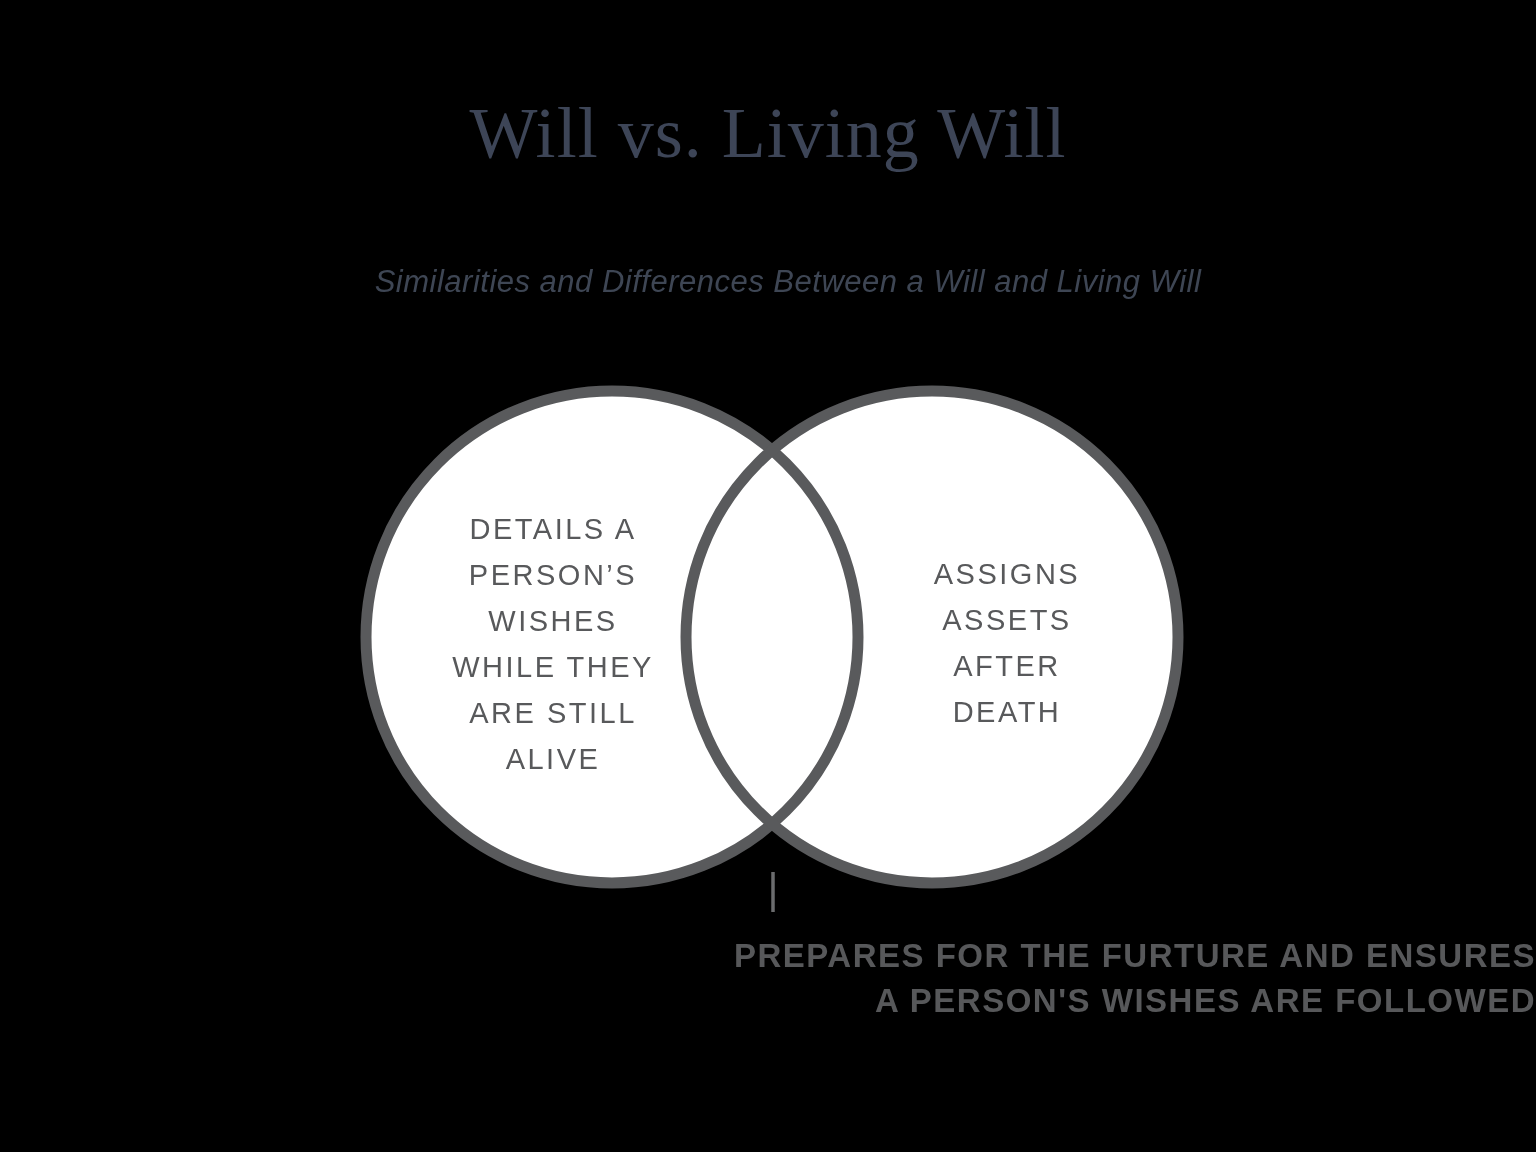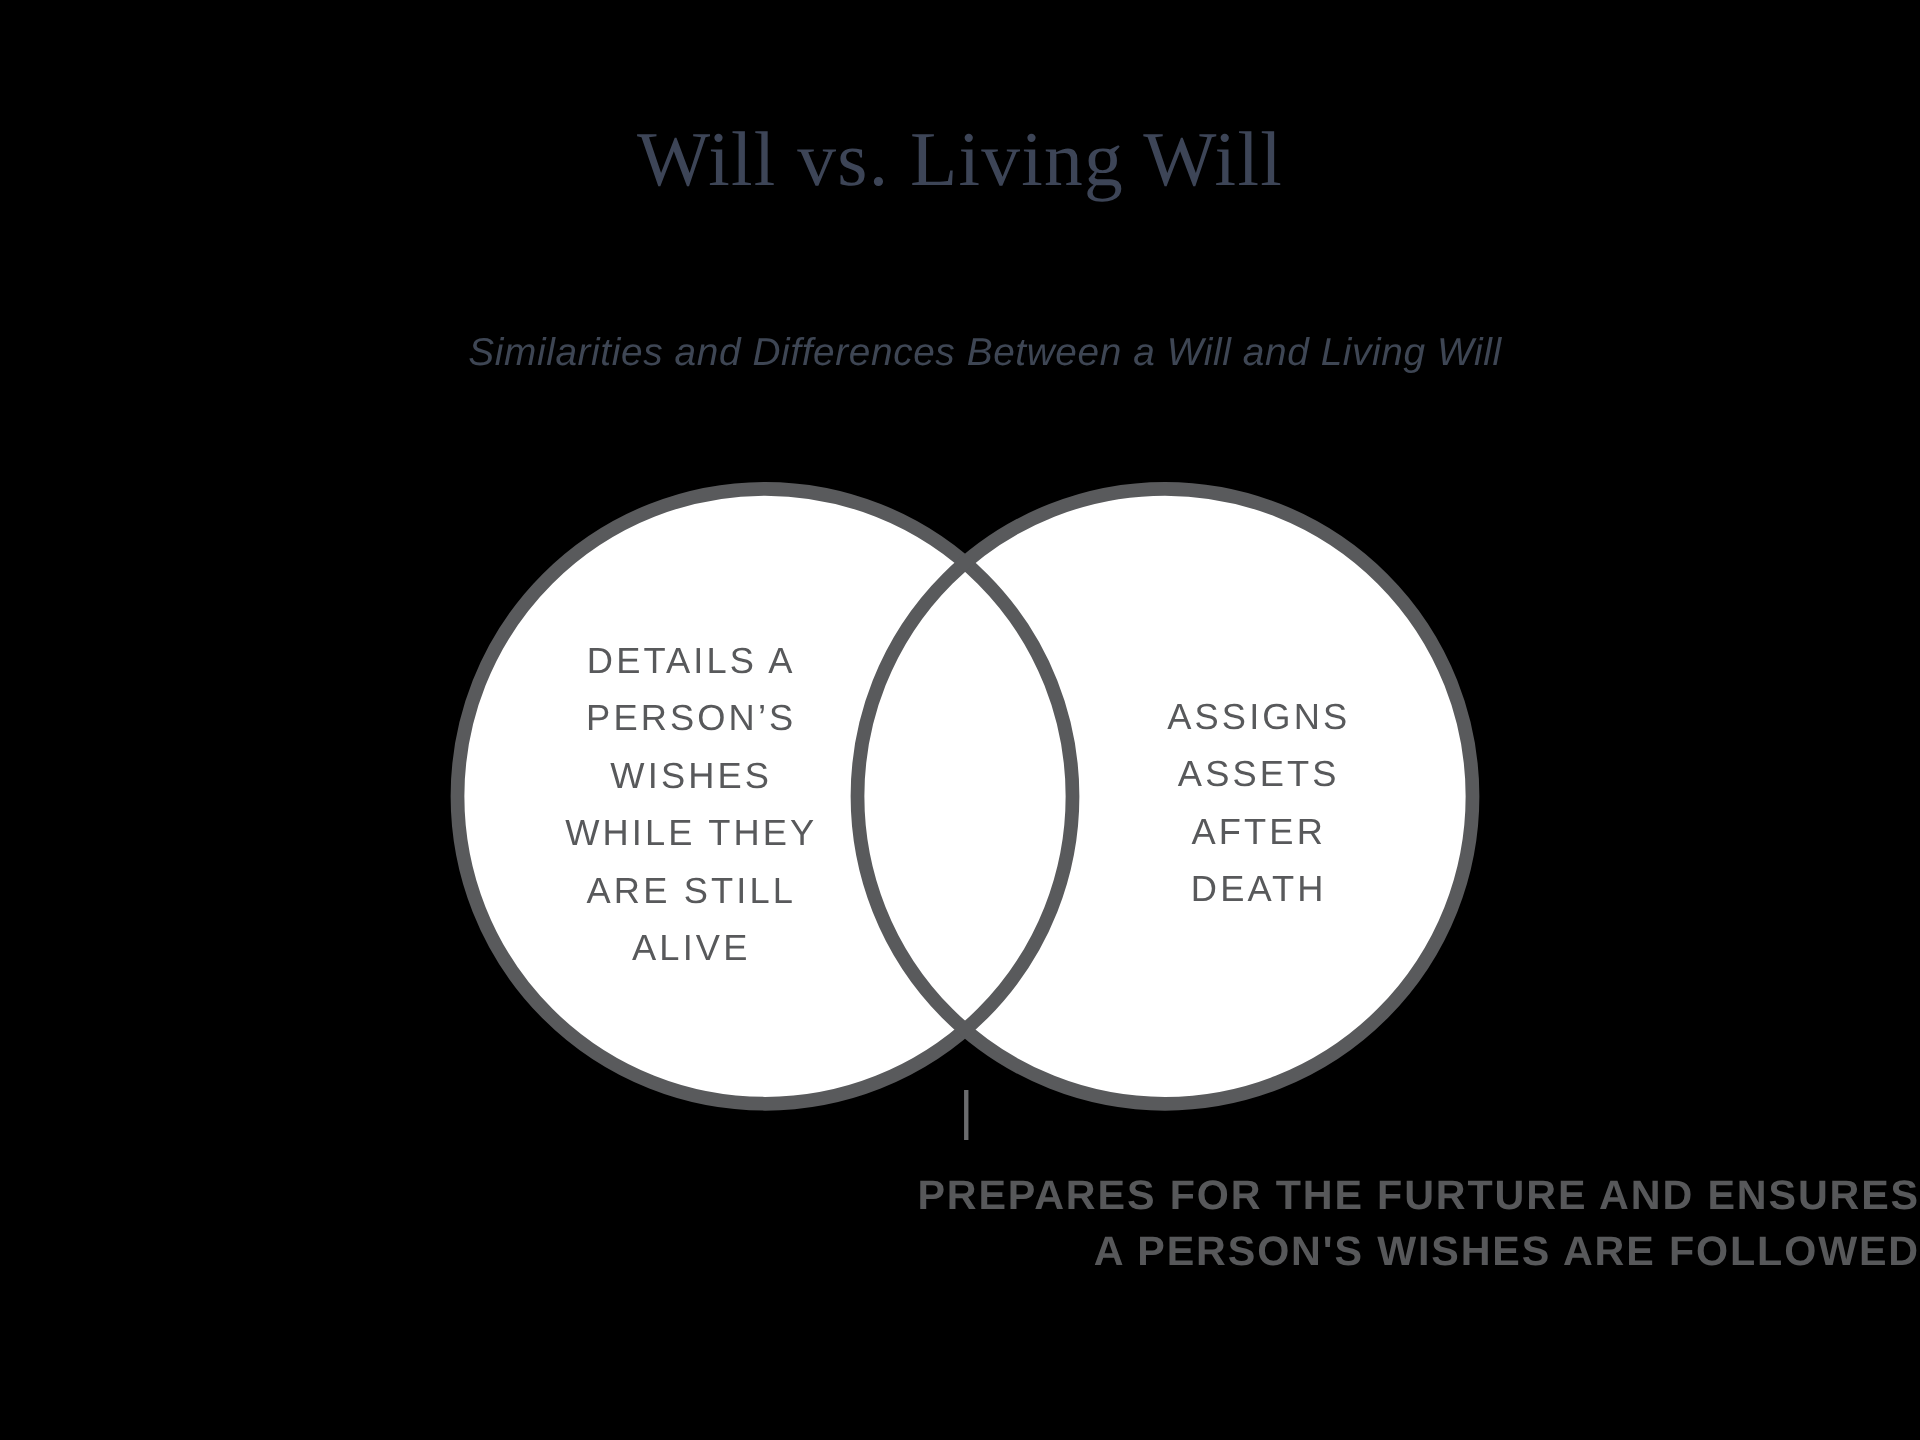--- a/index.html
+++ b/index.html
@@ -19,21 +19,21 @@
   
   .title {
     position: absolute;
     top: 96px;
     left: 0;
     width: 1536px;
     margin: 0;
     text-align: center;
     font-family: "Liberation Serif", "DejaVu Serif", serif;
     font-weight: 500;
-    font-size: 62px;
+    font-size: 72px;
     line-height: 1.05;
     letter-spacing: 1px;
     color: #3d4557;
   }
 
   
   .subtitle {
     position: absolute;
     top: 264px;
     left: 0;

